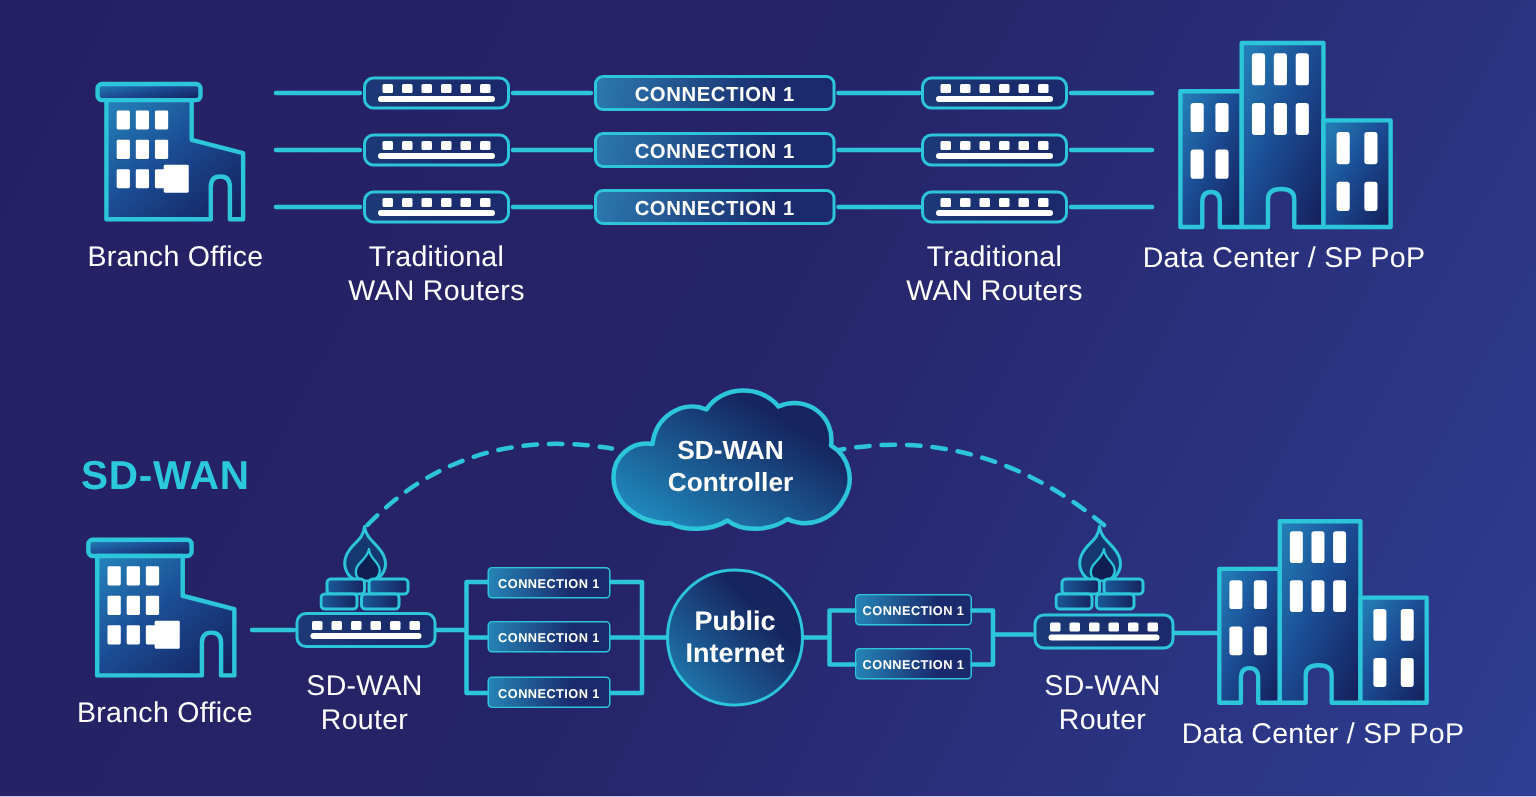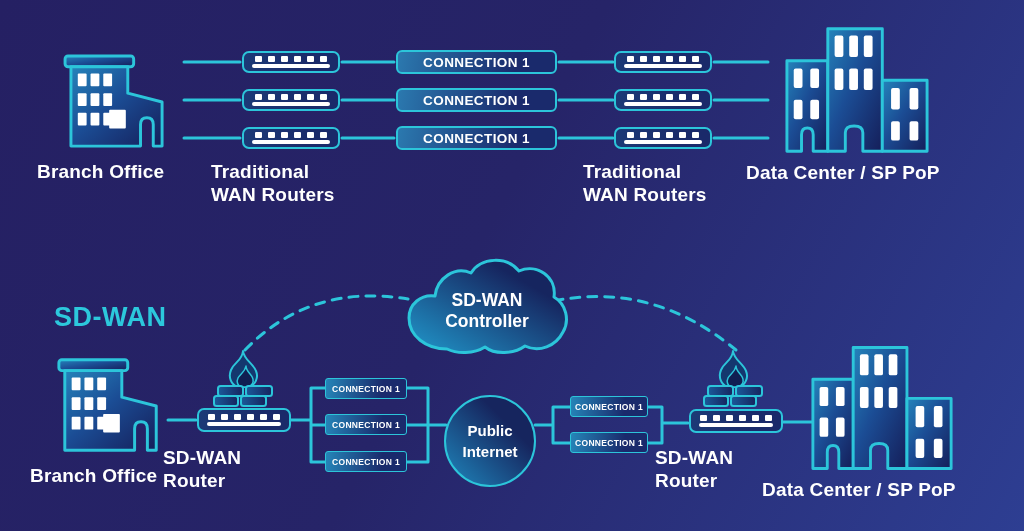--- a/index.html
+++ b/index.html
@@ -6,21 +6,21 @@
   .stage{
     position:relative;
     width:1024px;height:531px;
     overflow:hidden;
     background:linear-gradient(118deg,#252063 0%,#262468 45%,#2E4095 100%);
     font-family:"Liberation Sans",sans-serif;
     padding-left:48px;
   }
   .layer{position:absolute;left:0;top:0;}
   .lbl{
-    position:absolute;color:#FFFFFF;font-weight:bold;text-align:left;
+    position:absolute;color:#FFFFFF;font-weight:normal;text-align:center;
     white-space:pre-line;line-height:23px;font-size:19px;
     letter-spacing:0.2px;
   }
   .accent-lbl{
     position:absolute;font-weight:bold;font-size:27px;letter-spacing:0.5px;
     white-space:nowrap;
   }
   .conn-lg{
     position:absolute;width:161px;height:24px;box-sizing:border-box;
     border:2px solid #2CC5DA;border-radius:6px;
@@ -40,24 +40,24 @@
     position:absolute;box-sizing:border-box;
     border:2.5px solid #2CC5DA;border-radius:7px;
     background:linear-gradient(95deg,#1C3A77,#1A2A6A 70%);
     display:flex;flex-direction:column;justify-content:center;
     gap:2px;padding:2px 7px;
   }
   .router .ports{display:flex;gap:6px;justify-content:center;}
   .router .ports span{width:7px;height:6px;background:#fff;border-radius:1px;}
   .router .bar{height:4px;background:#fff;border-radius:2px;margin:0 1px;}
   .internet{
-    position:absolute;left:444px;top:395px;width:92px;height:92px;
+    position:absolute;left:444px;top:379px;width:92px;height:92px;
     box-sizing:border-box;border:2.5px solid #2CC5DA;border-radius:50%;
     background:linear-gradient(45deg,#1F86BC 0%,#16255E 70%);
-    color:#fff;font-weight:bold;font-size:15px;line-height:21px;
+    color:#fff;font-weight:bold;font-size:18px;line-height:21px;
     display:flex;align-items:center;justify-content:center;text-align:center;
     white-space:pre-line;
   }
   .cloud-text{
     position:absolute;left:402px;top:254px;width:170px;height:102px;
     display:flex;align-items:center;justify-content:center;text-align:center;
     color:#fff;font-weight:bold;font-size:17.5px;line-height:21px;
     white-space:pre-line;padding-top:12px;box-sizing:border-box;
   }
 </style>

